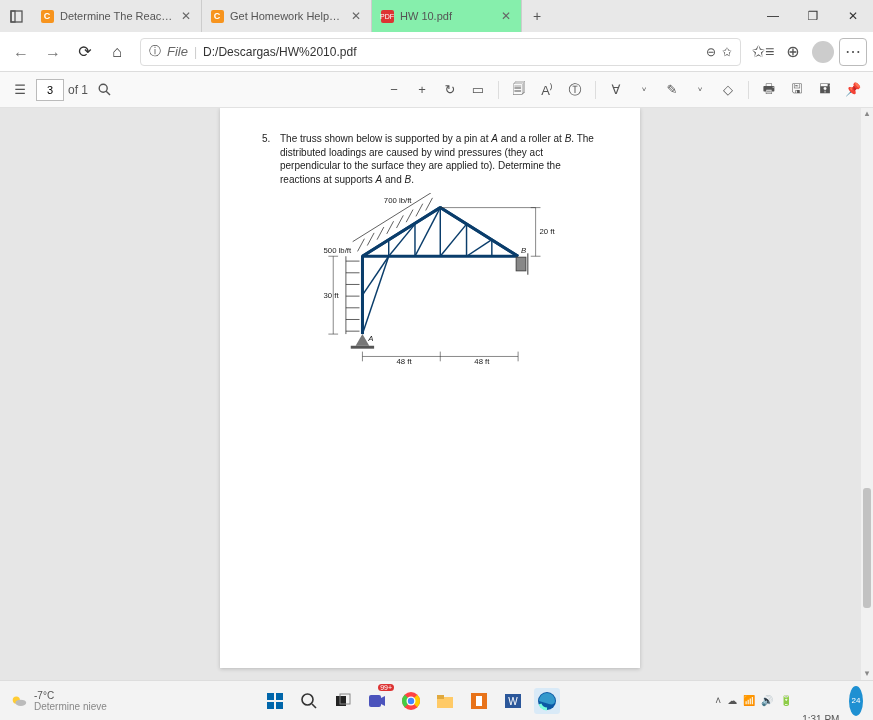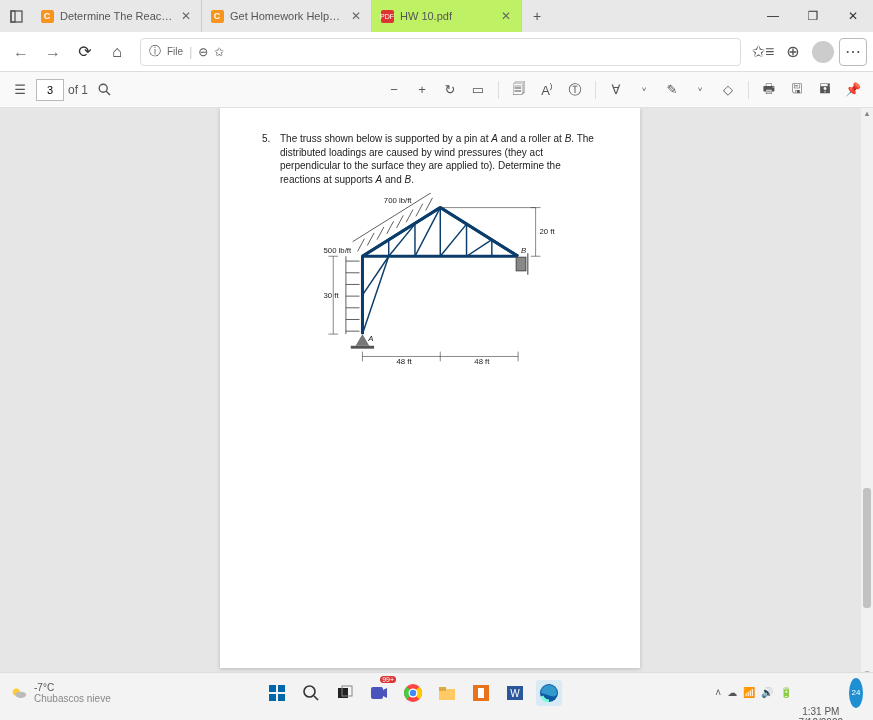--- a/index.html
+++ b/index.html
@@ -2,34 +2,34 @@
 <html><head>
 <meta charset="utf-8">
 <style>
 * { margin: 0; padding: 0; box-sizing: border-box; font-family: "Segoe UI", Arial, sans-serif; }
 body { width: 873px; height: 720px; overflow: hidden; background: #f3f3f3; position: relative; }
 
 
 .titlebar { height: 32px; background: #e8e8e8; display: flex; align-items: stretch; }
 .tab-dock { width: 32px; display:flex; align-items:center; justify-content:center; color:#444; }
 .tab { display: flex; align-items: center; padding: 0 8px; border-right: 1px solid #ccc; min-width: 150px; max-width: 170px; font-size: 11px; color: #555; gap:6px; background:#e8e8e8; }
-.tab.active { background: #bef264; }
+.tab.active { background: #86efac; }
 .tab-icon { width: 14px; height: 14px; display:flex; align-items:center; justify-content:center; flex-shrink:0; }
 .tab-label { white-space: nowrap; overflow: hidden; text-overflow: ellipsis; flex:1; }
 .tab-close { color:#666; font-size:12px; cursor:pointer; padding:0 2px;}
 .newtab { width:30px; display:flex; align-items:center; justify-content:center; color:#555; font-size:14px;}
 .win-controls { margin-left:auto; display:flex; }
 .win-btn { width:40px; display:flex; align-items:center; justify-content:center; color:#333; font-size:12px;}
 
 
 .addrbar { height: 40px; background:#fff; border-bottom:1px solid #ddd; display:flex; align-items:center; padding:0 6px; gap:2px;}
 .nav-btn { width:30px; height:30px; display:flex; align-items:center; justify-content:center; color:#777; border-radius:4px;}
 .nav-btn.enabled { color:#333; }
 .addr-input-wrap { flex:1; height:28px; border:1px solid #ddd; border-radius:4px; display:flex; align-items:center; padding:0 8px; gap:6px; color:#555; font-size:12px; margin:0 6px; background:#fff;}
-.addr-badge { font-size:10px; color:#666;}
+.addr-badge { font-size:13px; color:#666;font-style:italic;}
 .addr-sep { color:#ccc;}
 .addr-text { flex:1; color:#333;}
 .tool-btn { width:28px; height:28px; display:flex; align-items:center; justify-content:center; color:#555; border-radius:4px;}
 .tool-btn.boxed { border:1px solid #bbb;}
 .avatar { width:22px; height:22px; border-radius:50%; background:#ccc;}
 
 
 .pdfbar { height:36px; background:#f9f9f9; border-bottom:1px solid #e2e2e2; display:flex; align-items:center; padding:0 8px; gap:4px; color:#555; font-size:12px;}
 .pdf-spacer { flex:1;}
 .pg-input { width:28px; height:22px; border:1px solid #bbb; text-align:center; font-size:11px; background:#fff;}
@@ -45,21 +45,21 @@
 
 .page { position:absolute; left:220px; top:0; width:420px; height:560px; background:#fff; box-shadow:0 1px 4px rgba(0,0,0,0.2);}
 .problem-text { position:absolute; left:60px; top:24px; right:40px; font-family:"Times New Roman",serif; font-size:10px; line-height:1.35; color:#222;}
 .problem-text .num { float:left; margin-left:-18px;}
 .problem-text .italic { font-style:italic; }
 
 .figure { position:absolute; left:100px; top:85px; width:260px; height:180px;text-align:right;}
 .figure svg { width:100%; height:100%; }
 
 
-.taskbar { position:absolute; left:0; right:0; bottom:8px; height:40px; background:#f3f3f3; border-top:1px solid #ddd; display:flex; align-items:center; padding:0 10px; gap:4px;}
+.taskbar { position:absolute; left:0; right:0; bottom:0; height:40px; background:#f3f3f3; border-top:1px solid #ddd; display:flex; align-items:center; padding:0 10px; gap:4px;}
 .weather { font-size:10px; line-height:1.1; color:#555; display:flex; align-items:center; gap:6px;}
 .weather-icon { width:18px; height:18px;}
 .tb-spacer { flex:1;}
 .tb-center { display:flex; align-items:center; gap:8px;}
 .tb-icon { width:26px; height:26px; display:flex; align-items:center; justify-content:center; border-radius:3px;}
 .tb-icon.active { background:#d9eaf7;}
 .tray { display:flex; align-items:center; gap:6px; font-size:10px; color:#555;}
 .tray-time { text-align:center; line-height:1.1;margin-top:48px;}
 .badge99 { position:relative;}
 .badge99 .b { position:absolute; top:-4px; right:-4px; background:#d33; color:#fff; border-radius:6px; font-size:7px; padding:0 2px;}
@@ -109,20 +109,21 @@
 
 <div class="addrbar">
   <div class="nav-btn">←</div>
   <div class="nav-btn">→</div>
   <div class="nav-btn enabled">⟳</div>
   <div class="nav-btn enabled">⌂</div>
   <div class="addr-input-wrap">
     <span>ⓘ</span>
     <span class="addr-badge">File</span>
     <span class="addr-sep">|</span>
+    <span class="addr-text">D:/Descargas/HW%2010.pdf</span>
     <span>⊖</span>
     <span>✩</span>
   </div>
   <div class="tool-btn">✩≡</div>
   <div class="tool-btn">⊕</div>
   <div class="tool-btn">
       <span class="avatar"></span>
     </div>
   <div class="tool-btn boxed">⋯</div>
 </div>
@@ -254,21 +255,21 @@
 </div>
 
 <div class="taskbar">
   <div class="weather">
     <svg class="weather-icon" viewBox="0 0 20 20">
         <circle cx="7" cy="9" r="4" fill="#fc3"></circle>
         <ellipse cx="12" cy="12" rx="6" ry="3.5" fill="#bbb"></ellipse>
       </svg>
     <div>
       <div>-7°C</div>
-      <div style="color:#888;">Chubascos nieve</div>
+      <div style="color:#888;">Determine nieve</div>
     </div>
   </div>
   <div class="tb-spacer"></div>
   <div class="tb-center">
     <div class="tb-icon">
         <svg width="20" height="20" viewBox="0 0 20 20">
           <rect x="2" y="2" width="7" height="7" fill="#06a"></rect>
           <rect x="11" y="2" width="7" height="7" fill="#06a"></rect>
           <rect x="2" y="11" width="7" height="7" fill="#06a"></rect>
           <rect x="11" y="11" width="7" height="7" fill="#06a"></rect>

